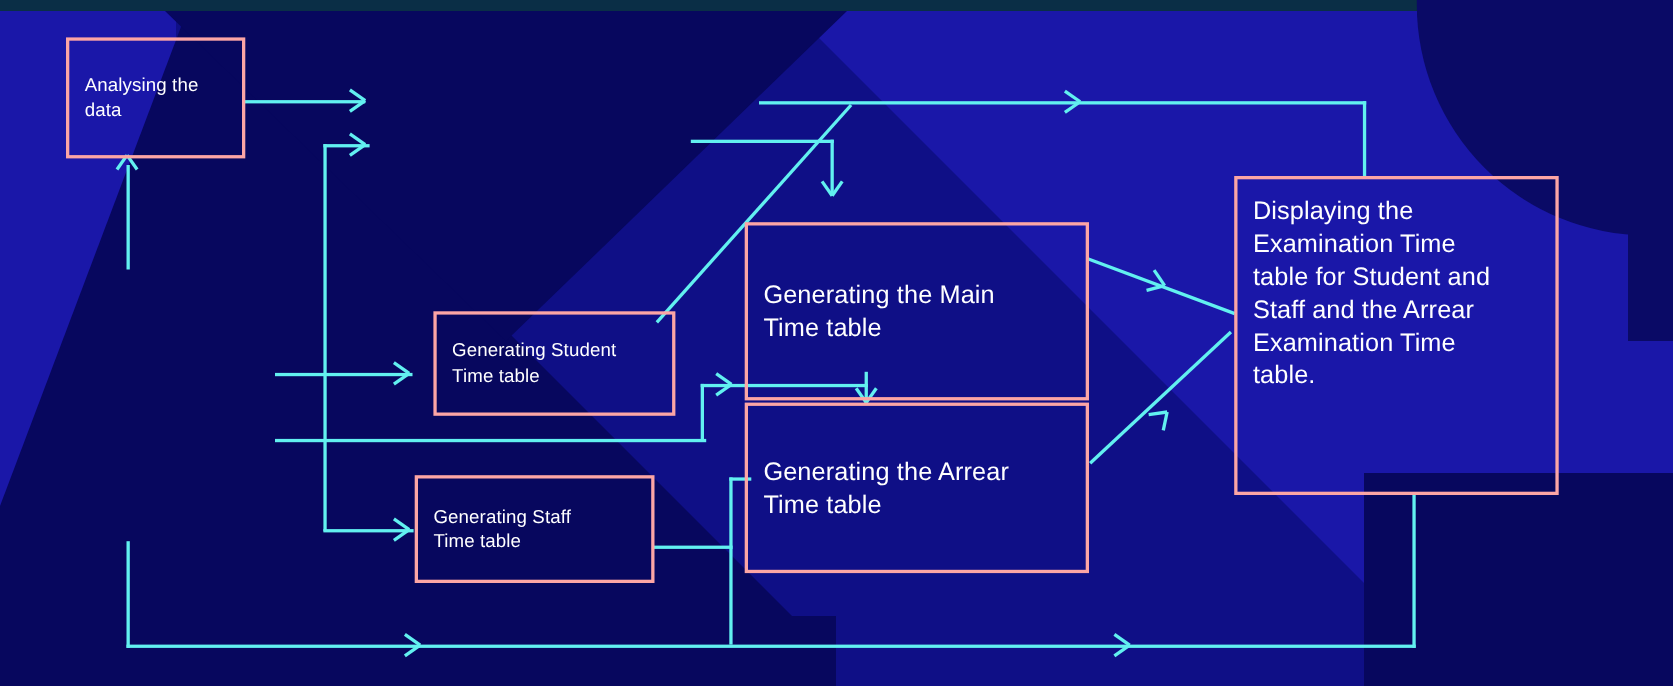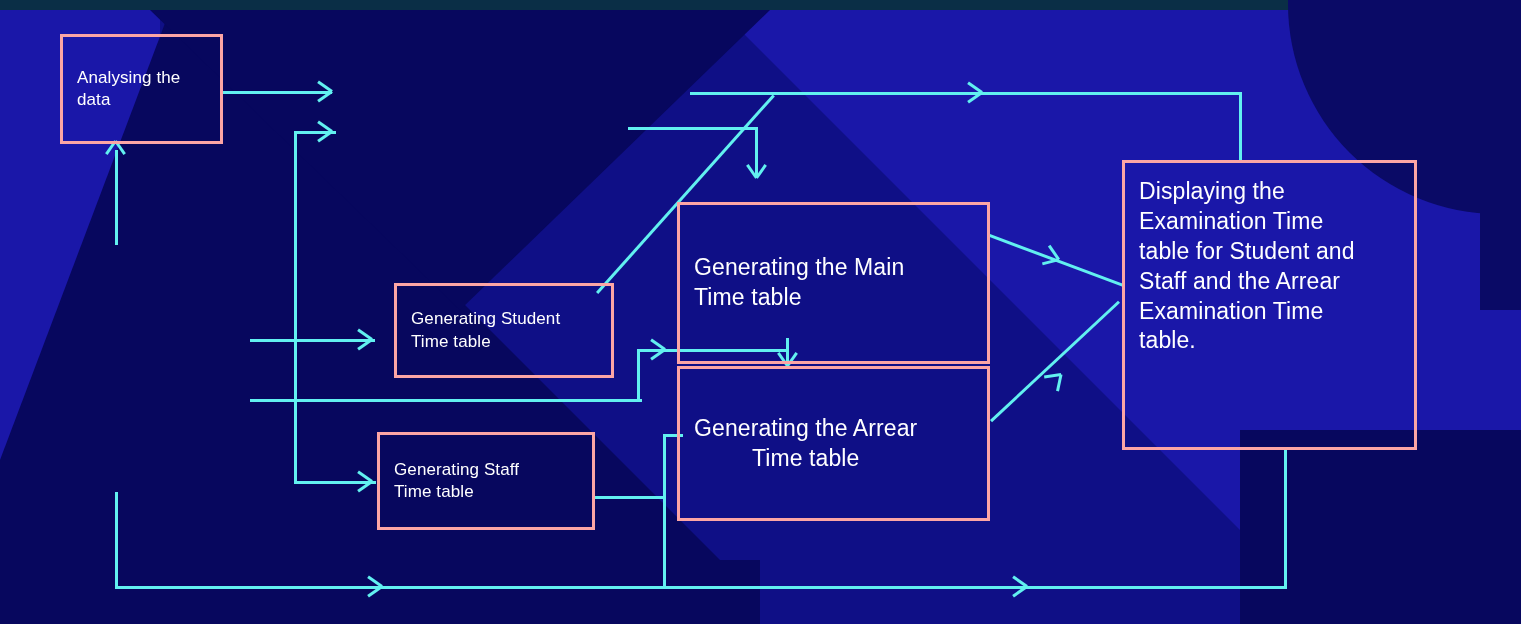--- a/index.html
+++ b/index.html
@@ -193,21 +193,21 @@
 
   <div class="node sm" style="left:394px;top:283px;width:220px;height:95px;">Generating Student
 Time table</div>
 
   <div class="node sm" style="left:377px;top:432px;width:218px;height:98px;">Generating Staff
 Time table</div>
 
   <div class="node lg" style="left:677px;top:178px;width:313px;height:162px;margin-top:24px;">Generating the Main
 Time table</div>
 
-  <div class="node lg" style="left:677px;top:366px;width:313px;height:155px;text-align:center;">Generating the Arrear
+  <div class="node lg" style="left:677px;top:366px;width:313px;height:155px;">Generating the Arrear
 Time table</div>
 
   <div class="node lg top" style="left:1122px;top:160px;width:295px;height:290px;">Displaying the
 Examination Time
 table for Student and
 Staff and the Arrear
 Examination Time
 table.</div>
 
 </div>

